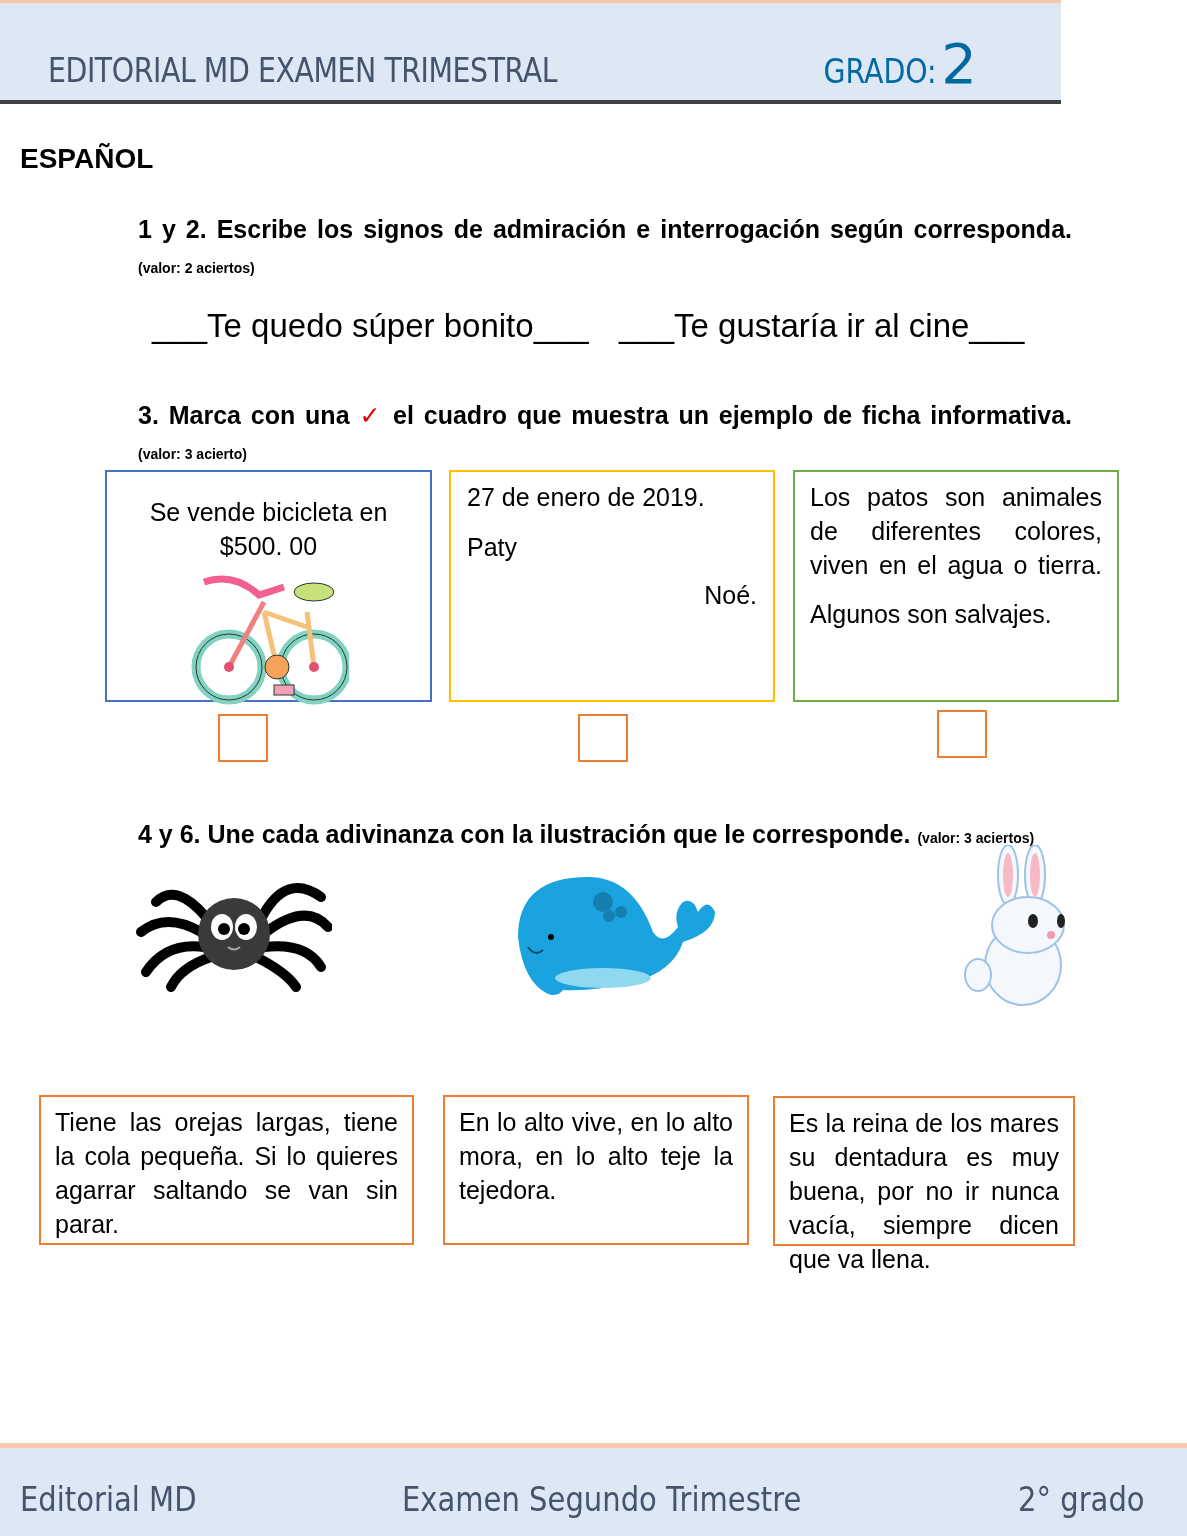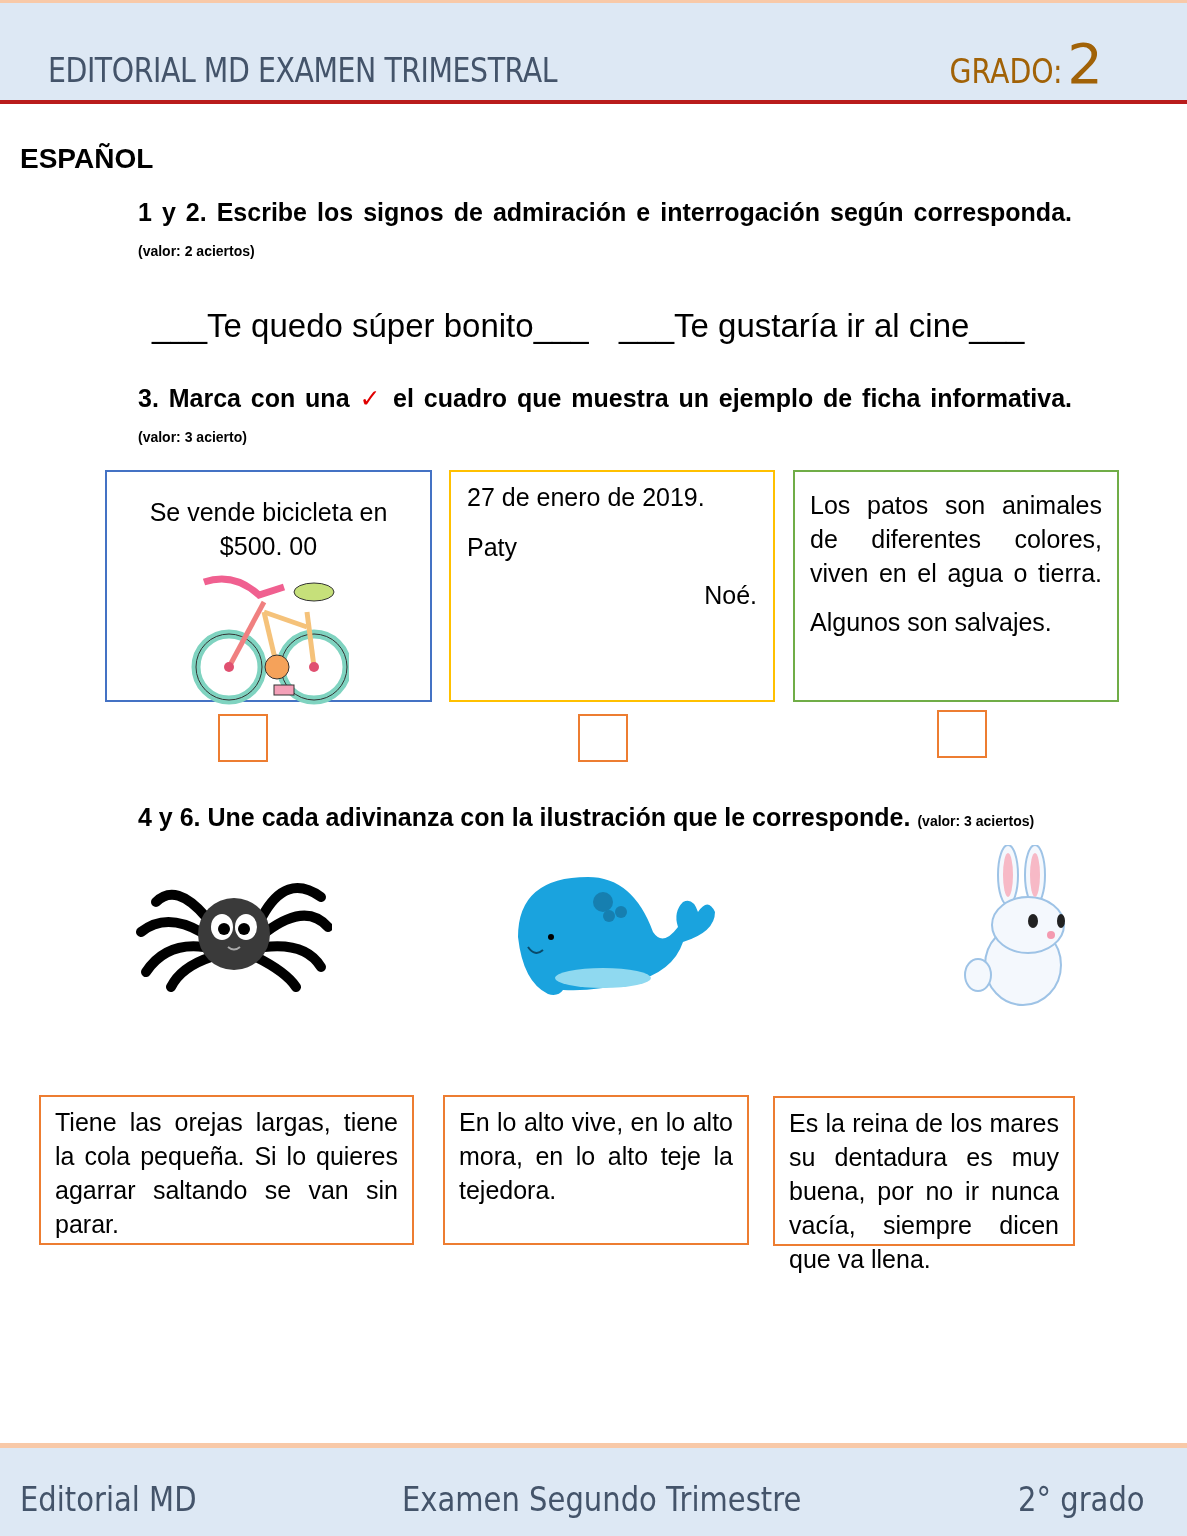--- a/index.html
+++ b/index.html
@@ -1,23 +1,23 @@
 <!DOCTYPE html>
 <html><head>
 <meta charset="utf-8">
 <style>
   html, body { margin:0; padding:0; }
   body { width:1187px; height:1536px; position:relative; background:#ffffff; font-family:"Liberation Sans", sans-serif; color:#000; overflow:hidden; }
-  .header { position:absolute; left:0; top:0; width:1187px; height:104px; background:#dde8f4; border-top:3px solid #f8c9a8; border-bottom:4px solid #b91c1c; box-sizing:border-box; }
+  .header { position:absolute; left:0; top:0; width:1061px; height:104px; background:#dde8f4; border-top:3px solid #f8c9a8; border-bottom:4px solid #404040; box-sizing:border-box; }
   .header .title { position:absolute; left:48px; top:48px; font-size:33px; color:#44546a; font-family:"DejaVu Sans", sans-serif; letter-spacing:-0.5px; transform:scaleX(0.86); transform-origin:left; white-space:nowrap; }
-  .header .grade { position:absolute; right:84px; top:28px; color:#a16207; font-family:"DejaVu Sans", sans-serif; white-space:nowrap; }
+  .header .grade { position:absolute; right:84px; top:28px; color:#0369a1; font-family:"DejaVu Sans", sans-serif; white-space:nowrap; }
   .header .grade .lbl { font-size:33px; display:inline-block; transform:scaleX(0.86); transform-origin:right; }
   .header .grade .num { font-size:56px; }
   .subject { position:absolute; top:143px; left:0; width:1187px; font-size:28px; font-weight:bold; padding-left:20px; box-sizing:border-box; }
-  .q { position:absolute; left:138px; width:934px; font-size:25px; font-weight:bold; text-align:justify; text-align-last:left; line-height:35px; }
+  .q { position:absolute; left:138px; width:934px; font-size:25px; font-weight:bold; text-align:justify; text-align-last:left; line-height:35px;margin-top:17px; }
   .q .small { font-size:14px; }
   .check { color:#e00000; font-weight:normal; }
   .blank-line { position:absolute; top:307px; font-size:33px; white-space:nowrap; }
   .card { position:absolute; border:2px solid; box-sizing:border-box; font-size:25px; line-height:34px; }
   .card p { margin:0; }
   .cb { position:absolute; width:50px; height:48px; border:2px solid #ed7d31; box-sizing:border-box; }
   .riddle { position:absolute; border:2px solid #ed7d31; box-sizing:border-box; font-size:25px; line-height:34px; padding:8px 14px; text-align:justify; }
   .footer { position:absolute; left:0; top:1443px; width:1187px; height:93px; background:#dde8f4; border-top:5px solid #f8c9a8; box-sizing:border-box; }
   .footer span { position:absolute; top:32px; font-size:33px; color:#44546a; font-family:"DejaVu Sans", sans-serif; white-space:nowrap; transform:scaleX(0.88); transform-origin:left; }
   svg { display:block; }
@@ -67,21 +67,21 @@
     </svg>
   </div>
 </div>
 
 <div class="card" style="left:449px; top:470px; width:326px; height:232px; border-color:#ffc000; padding:8px 16px;">
   <p>27 de enero de 2019.</p>
   <p style="margin-top:16px;">Paty</p>
   <p style="margin-top:14px; text-align:right;">Noé.</p>
 </div>
 
-<div class="card" style="left:793px; top:470px; width:326px; height:232px; border-color:#70ad47; padding:16px 15px;">
+<div class="card" style="left:793px; top:470px; width:326px; height:232px; border-color:#70ad47; padding:8px 15px;">
   <p style="text-align:justify; text-align-last:justify;">Los patos son animales de diferentes colores, viven en el agua o tierra.</p>
   <p style="margin-top:15px;">Algunos son salvajes.</p>
 </div>
 
 <div class="cb" style="left:218px; top:714px;"></div>
 <div class="cb" style="left:578px; top:714px;"></div>
 <div class="cb" style="left:937px; top:710px;"></div>
 
 <div class="q" style="top:800px; font-size:25px;">
   <span>4 y 6. Une cada adivinanza con la ilustración que le corresponde.</span>

